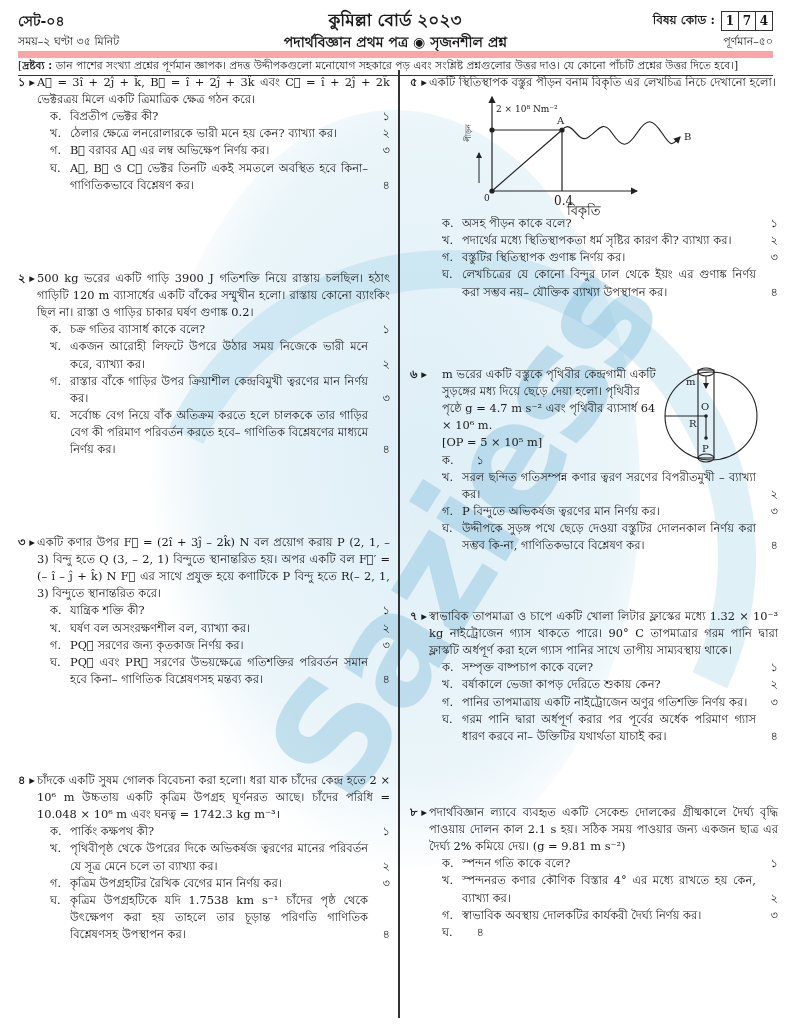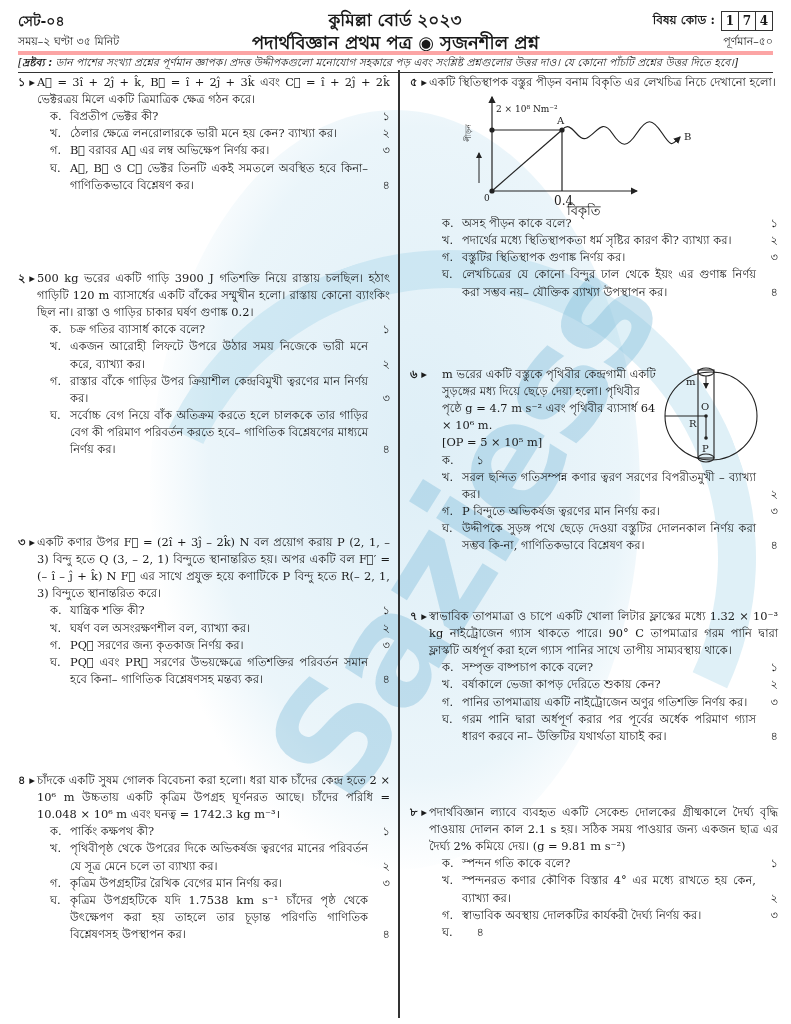--- a/index.html
+++ b/index.html
@@ -11,26 +11,26 @@
   .wm-text{left:170px;top:420px;font-family:"DejaVu Sans",sans-serif;font-weight:bold;font-size:150px;
      color:rgba(120,185,215,0.38);transform:rotate(-58deg);letter-spacing:-6px;}
   .wm-swoosh{left:140px;top:250px;width:540px;height:540px;border-radius:50%;
      border:38px solid rgba(150,205,228,0.30);border-left-color:transparent;border-bottom-color:transparent;transform:rotate(-20deg);}
   .page{position:absolute;left:0;top:0;width:791px;height:1024px;z-index:1;}
   .hdr-row{position:absolute;left:18px;right:18px;display:flex;justify-content:space-between;align-items:center;}
   .hdr1{top:10px;height:22px;}
   .hdr2{top:33px;height:18px;font-size:11px;}
   .set{font-size:14px;font-weight:bold;}
   .board{font-size:17px;font-weight:bold;position:absolute;left:0;right:1px;text-align:center;}
-  .subj{font-size:18px;font-weight:bold;position:absolute;left:0;right:0;text-align:center;}
+  .subj{font-size:14px;font-weight:bold;position:absolute;left:0;right:0;text-align:center;}
   .code{display:flex;align-items:flex-start;gap:6px;font-weight:bold;font-size:12px;}
   .codebox{display:flex;border:1px solid #333;}
   .codebox span{width:16px;text-align:center;border-left:1px solid #333;font-size:12px;}
   .codebox span:first-child{border-left:none;}
-  .instr{position:absolute;left:18px;right:18px;top:51px;height:17px;font-size:10.6px;border-top:4px solid #fca5a5;border-bottom:1px solid #333;white-space:nowrap;overflow:hidden;font-style:italic;}
+  .instr{position:absolute;left:18px;right:18px;top:51px;height:17px;font-size:10.6px;border-top:7px solid #fca5a5;border-bottom:1px solid #333;white-space:nowrap;overflow:hidden;}
   .instr b{font-weight:bold;}
   .col{position:absolute;top:74px;}
   .left{left:18px;width:372px;}
   .right{left:410px;width:368px;}
   .divider{position:absolute;left:398px;top:70px;width:2px;height:948px;background:#333;}
   .q{position:relative;margin-bottom:2px;}
   .qnum{position:absolute;left:0;top:0;width:30px;font-weight:bold;}
   .stem{margin-left:19px;text-align:justify;}
   .sub{display:flex;margin-left:32px;}
   .sub .lab{width:20px;flex:none;}

